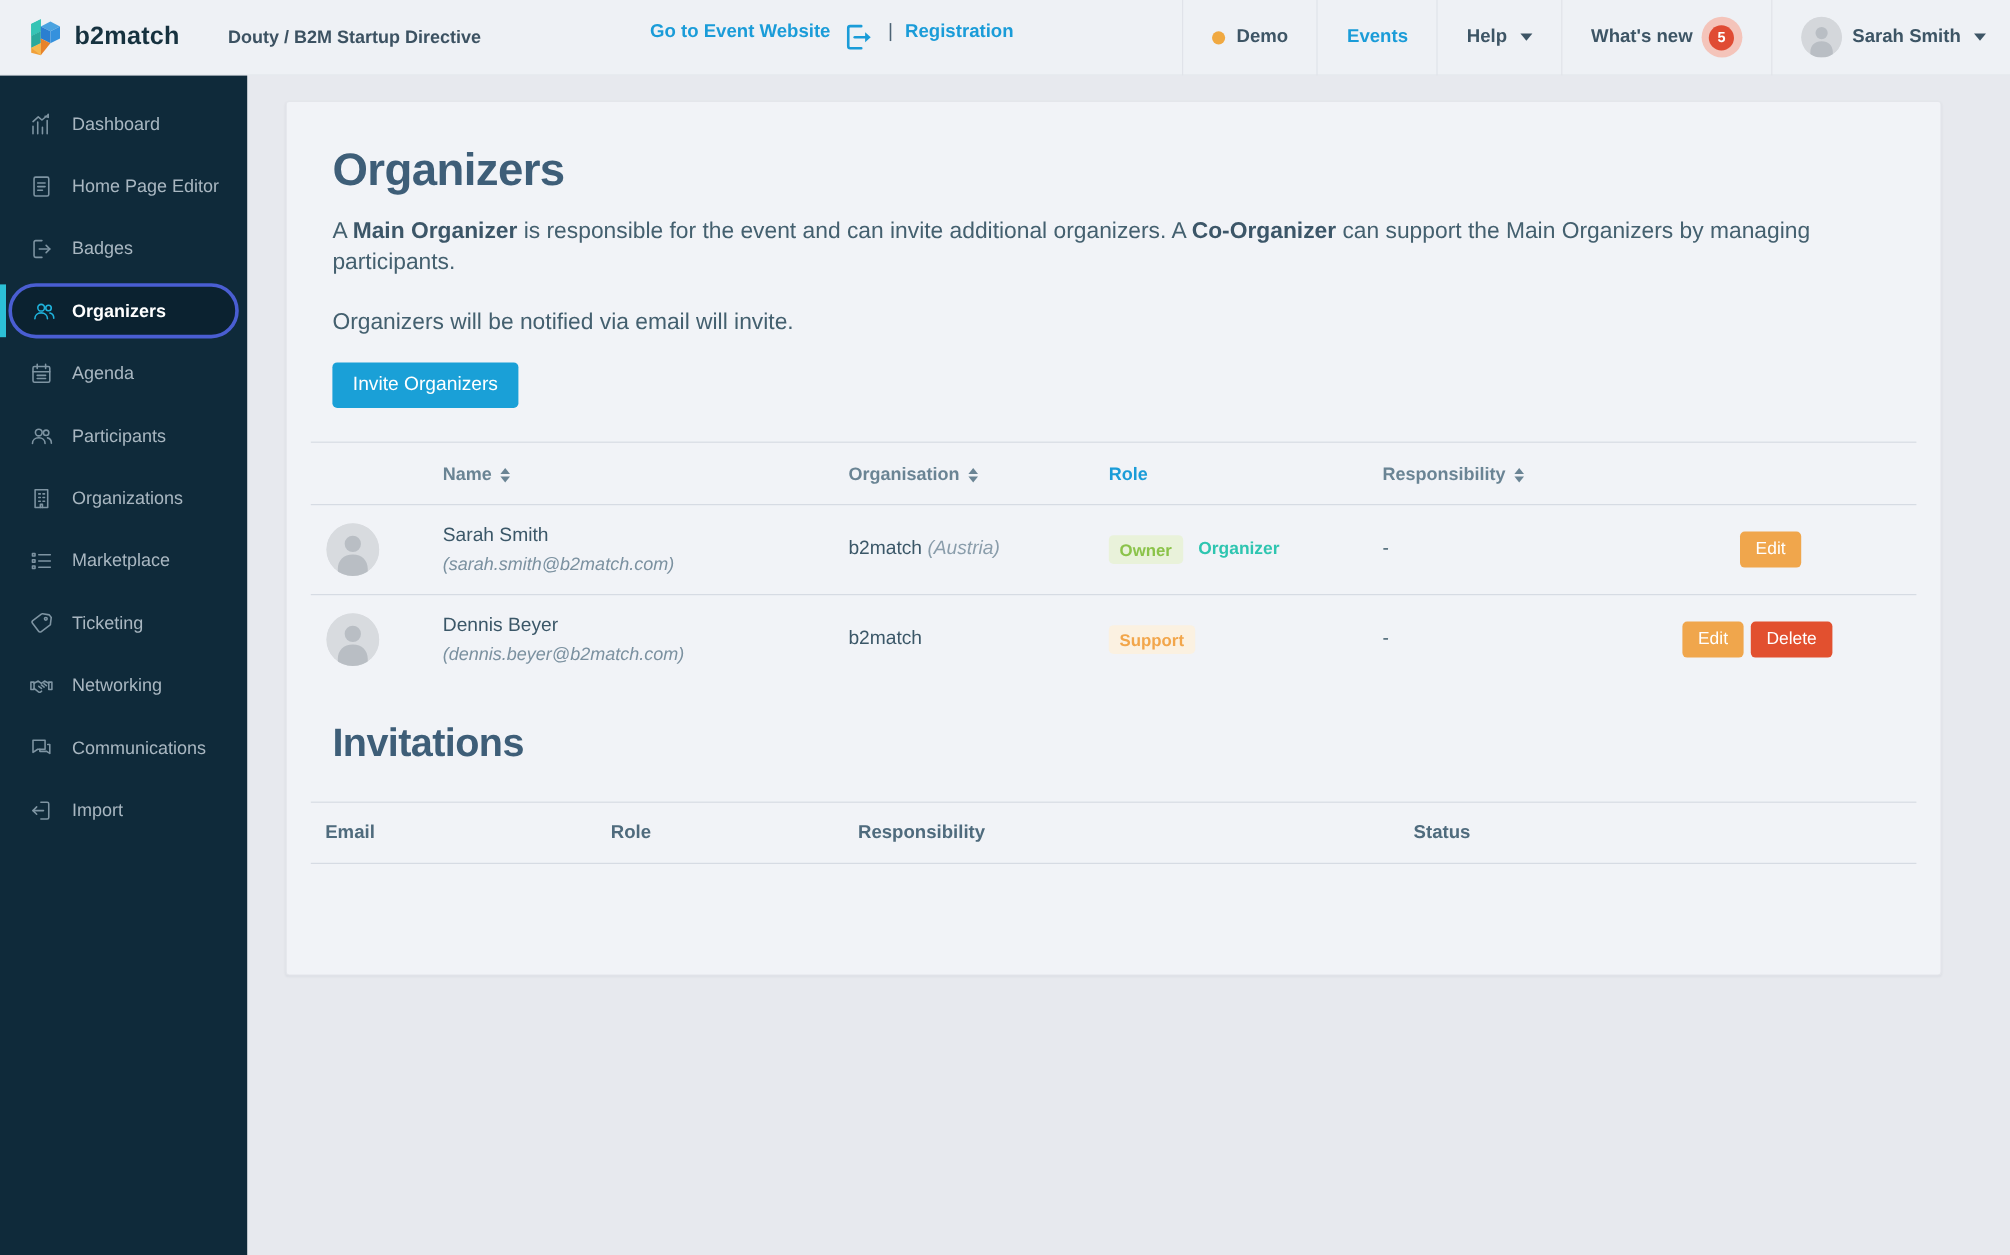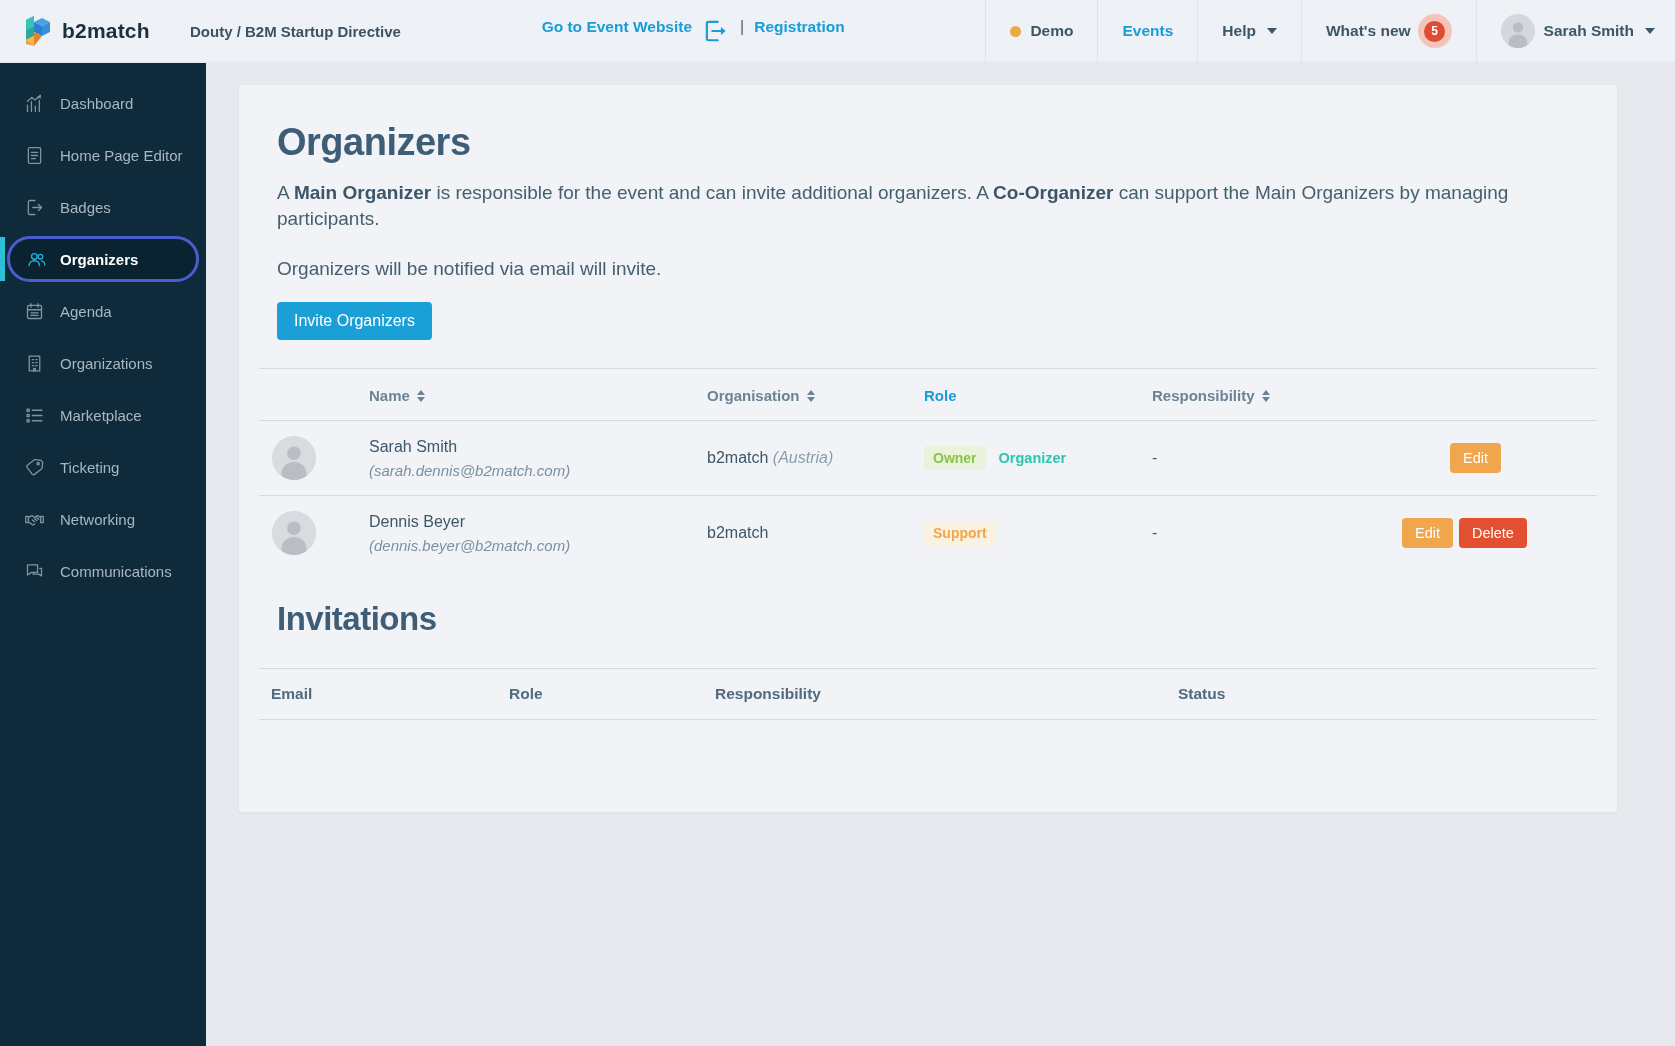--- a/index.html
+++ b/index.html
@@ -246,20 +246,31 @@
     <div class="nav-item">
       <span class="nav-icon">
         <svg viewBox="0 0 24 24">
             <rect x="4" y="5" width="16" height="15" rx="1.5"></rect>
             <path d="M8 3v4M16 3v4M4 10h16M8 13.5h8M8 16.5h8"></path>
           </svg>
       </span>
       <span class="nav-label">Agenda</span>
     </div>
 
+    <div class="nav-item">
+      <span class="nav-icon">
+        <svg viewBox="0 0 24 24">
+            <circle cx="9.5" cy="8.5" r="3.2"></circle>
+            <path d="M3.5 19c0-3.4 2.6-5.6 6-5.6s6 2.2 6 5.6"></path>
+            <circle cx="16.5" cy="8.8" r="2.6"></circle>
+            <path d="M17.8 13.6c2.3.6 3.7 2.5 3.7 5"></path>
+          </svg>
+      </span>
+      <span class="nav-label">Participants</span>
+    </div>
 
     <div class="nav-item">
       <span class="nav-icon">
         <svg viewBox="0 0 24 24">
             <rect x="6" y="3.5" width="12" height="17"></rect>
             <path d="M9.5 7.5h1.5M13.5 7.5H15M9.5 11h1.5M13.5 11H15M9.5 14.5h1.5M13.5 14.5H15M11 20.5v-3h2v3"></path>
           </svg>
       </span>
       <span class="nav-label">Organizations</span>
     </div>
@@ -301,20 +312,30 @@
     <div class="nav-item">
       <span class="nav-icon">
         <svg viewBox="0 0 24 24">
             <path d="M4 4.5h11.5v8.5H8.5L4 16V4.5z"></path>
             <path d="M18 8.5h2v8.5l-3-2h-6.5V13"></path>
           </svg>
       </span>
       <span class="nav-label">Communications</span>
     </div>
 
+    <div class="nav-item">
+      <span class="nav-icon">
+        <svg viewBox="0 0 24 24">
+            <path d="M11.5 4h6A1.5 1.5 0 0 1 19 5.5v13a1.5 1.5 0 0 1-1.5 1.5h-6"></path>
+            <path d="M14 12H4"></path>
+            <path d="m7.5 8.5 -3.5 3.5 3.5 3.5"></path>
+          </svg>
+      </span>
+      <span class="nav-label">Import</span>
+    </div>
 
   </div>
 
   <div class="main">
     <div class="card">
       <div class="inner-pad">
         <h1 class="page-title">Organizers</h1>
         <p class="desc"><span>A </span><b>Main Organizer</b><span> is responsible for the event and can invite additional organizers. A </span><b>Co-Organizer</b><span> can support the Main Organizers by managing participants.</span></p>
         <p class="notify">Organizers will be notified via email will invite.</p>
         <button class="invite-btn">Invite Organizers</button>
@@ -355,21 +376,21 @@
             <span class="row-avatar" style="display:block;">
               <svg width="44" height="44" viewBox="0 0 24 24">
                   <circle cx="12" cy="12" r="12" fill="#d8dbdf"></circle>
                   <circle cx="12" cy="9.4" r="3.7" fill="#b9bec4"></circle>
                   <path d="M12 14.2c-4.2 0-6.8 2.8-6.8 6.4V24h13.6v-3.4c0-3.6-2.6-6.4-6.8-6.4z" fill="#b9bec4"></path>
                 </svg>
             </span>
           </div>
           <div>
             <div class="p-name">Sarah Smith</div>
-            <div class="p-email">(sarah.dennis@b2match.com)</div>
+            <div class="p-email">(sarah.smith@b2match.com)</div>
           </div>
           <div class="p-org">
             <span>b2match</span>
             <span class="org-note">(Austria)</span>
           </div>
           <div class="role-cell">
             <span class="badge badge-owner">Owner</span>
             <span class="organizer-tag">Organizer</span>
           </div>
           <div class="resp">-</div>

